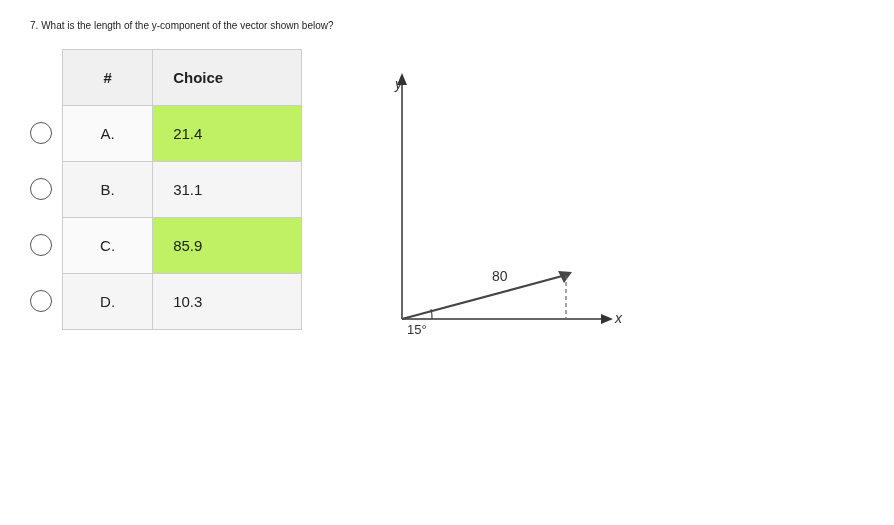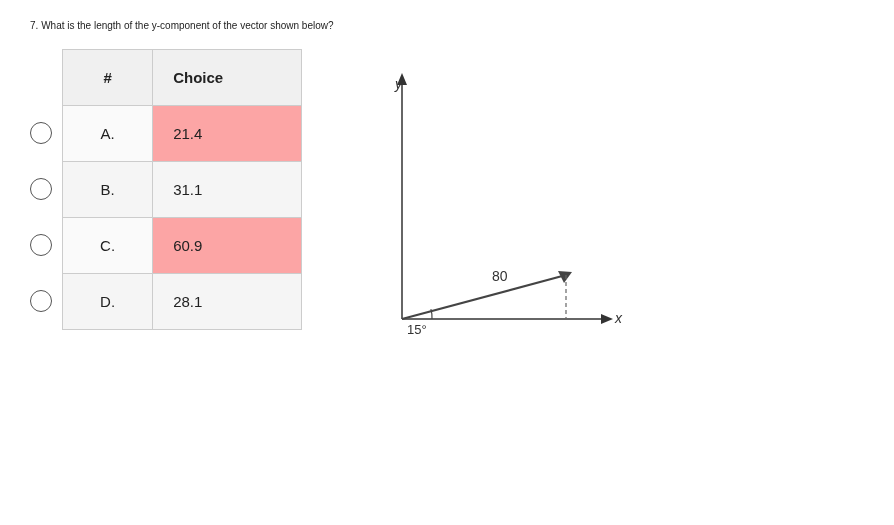--- a/index.html
+++ b/index.html
@@ -69,21 +69,21 @@
       border: 1px solid #ccc;
       padding: 12px 20px;
       height: 56px;
       vertical-align: middle;
     }
     table td.num-cell {
       text-align: center;
       background: #fafafa;
     }
     table td.val-cell {
-      background: #fca5a5;
+      background: #bef264;
     }
     table tr:nth-child(even) td {
       background: #f5f5f5;
     }
     
     .diagram {
       margin-left: 20px;
       margin-top: 10px;
     }
     svg {
@@ -127,25 +127,25 @@
         <tr>
           <td class="num-cell">A.</td>
           <td class="val-cell">21.4</td>
         </tr>
         <tr>
           <td class="num-cell">B.</td>
           <td class="val-cell">31.1</td>
         </tr>
         <tr>
           <td class="num-cell">C.</td>
-          <td class="val-cell">60.9</td>
+          <td class="val-cell">85.9</td>
         </tr>
         <tr>
           <td class="num-cell">D.</td>
-          <td class="val-cell">28.1</td>
+          <td class="val-cell">10.3</td>
         </tr>
       </tbody>
     </table>
   </div>
 
   <div class="diagram">
     <svg width="280" height="320" viewBox="0 0 280 320">
 
       <line x1="50" y1="260" x2="50" y2="20" stroke="#333" stroke-width="1.5"></line>
 

